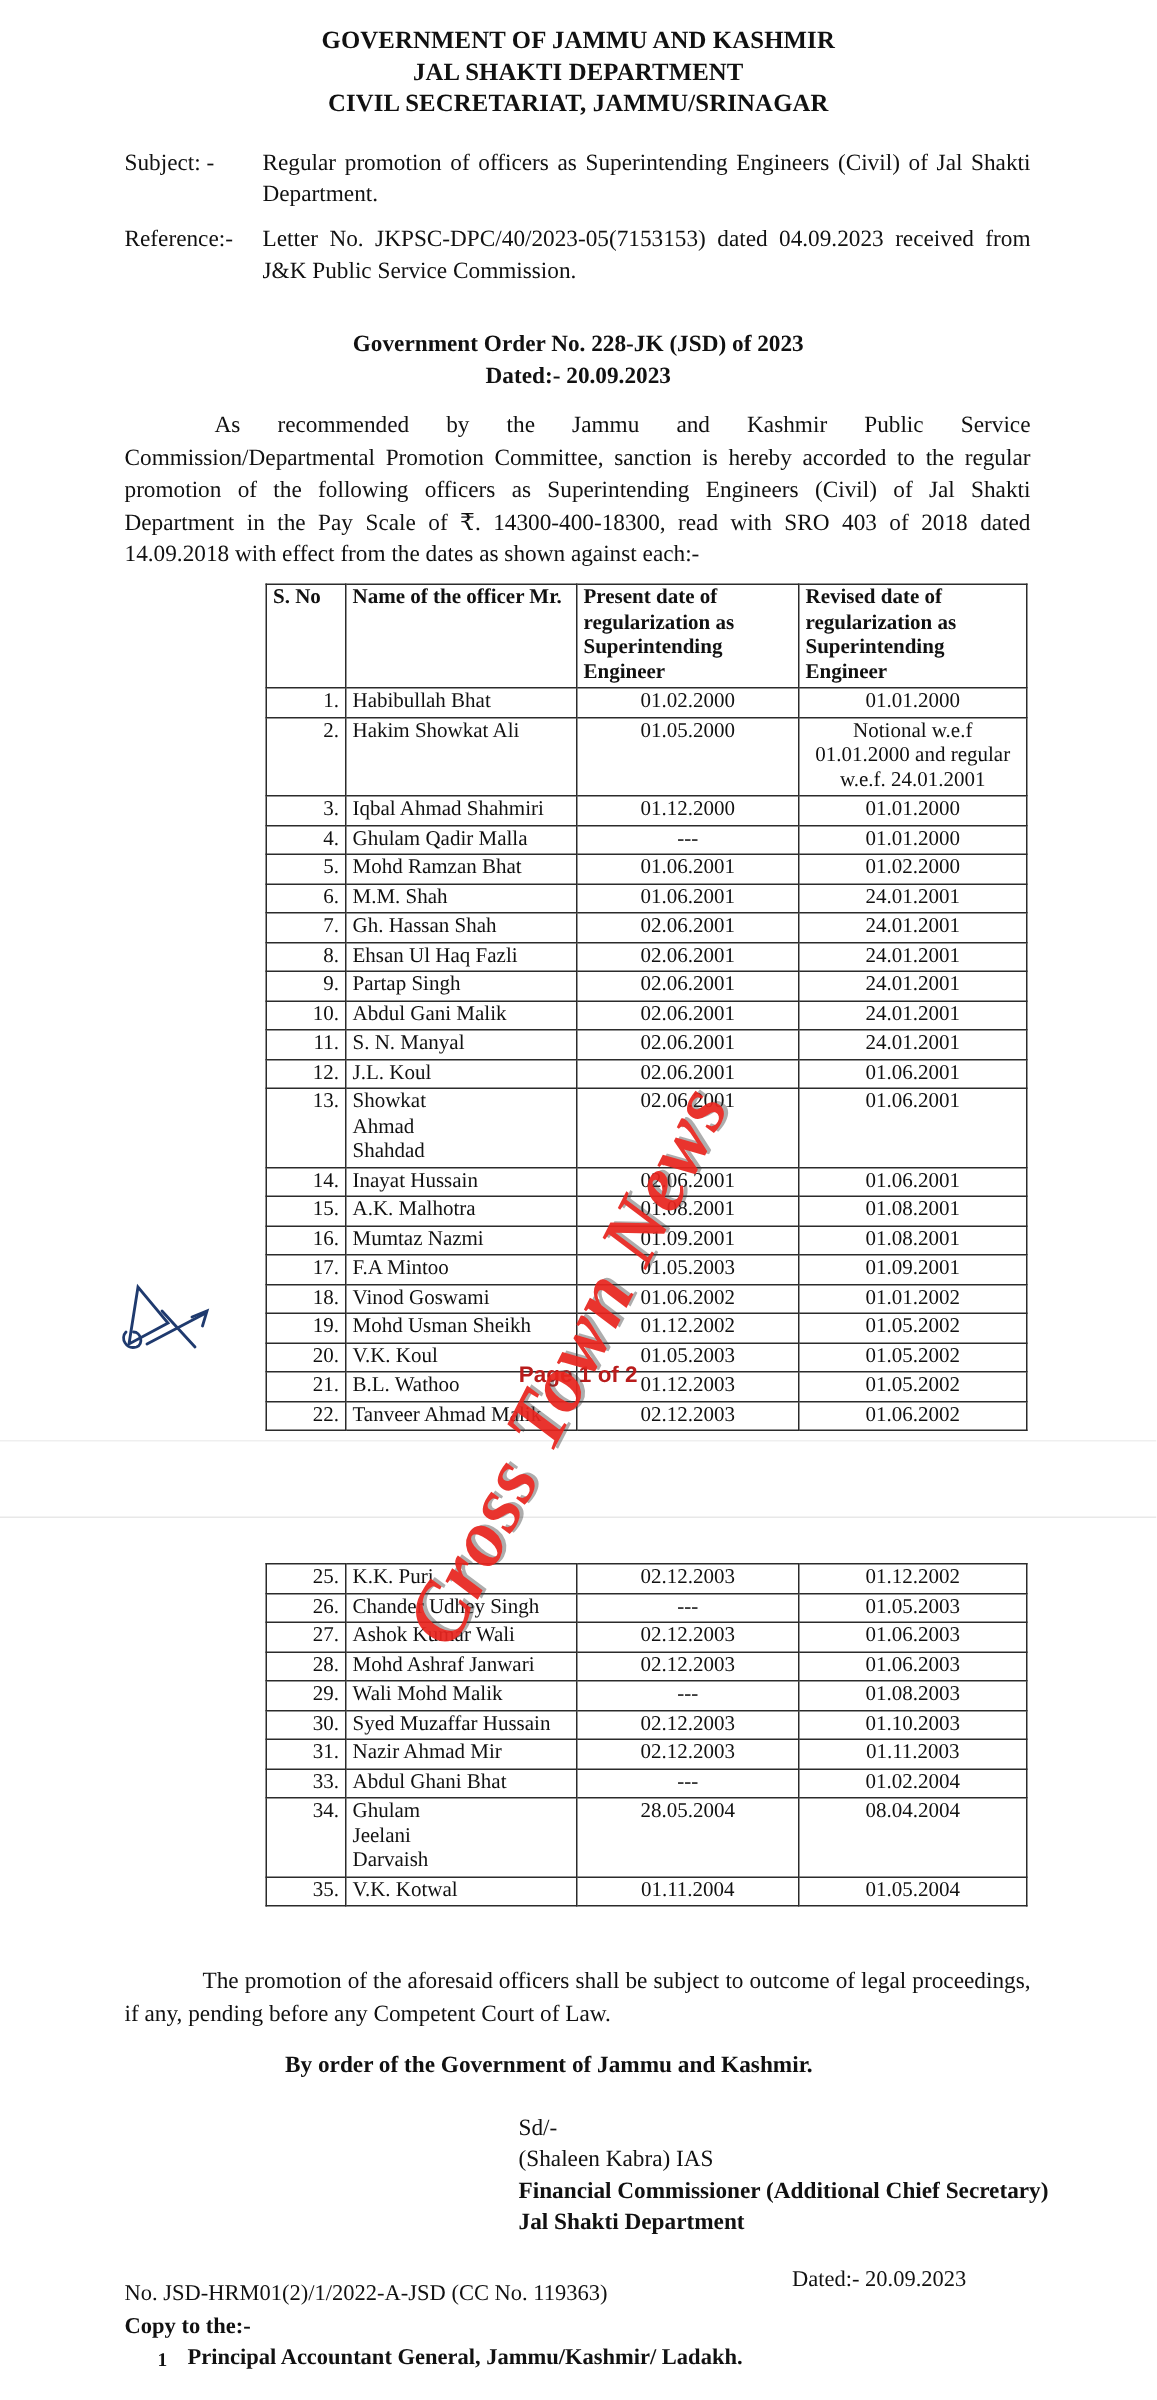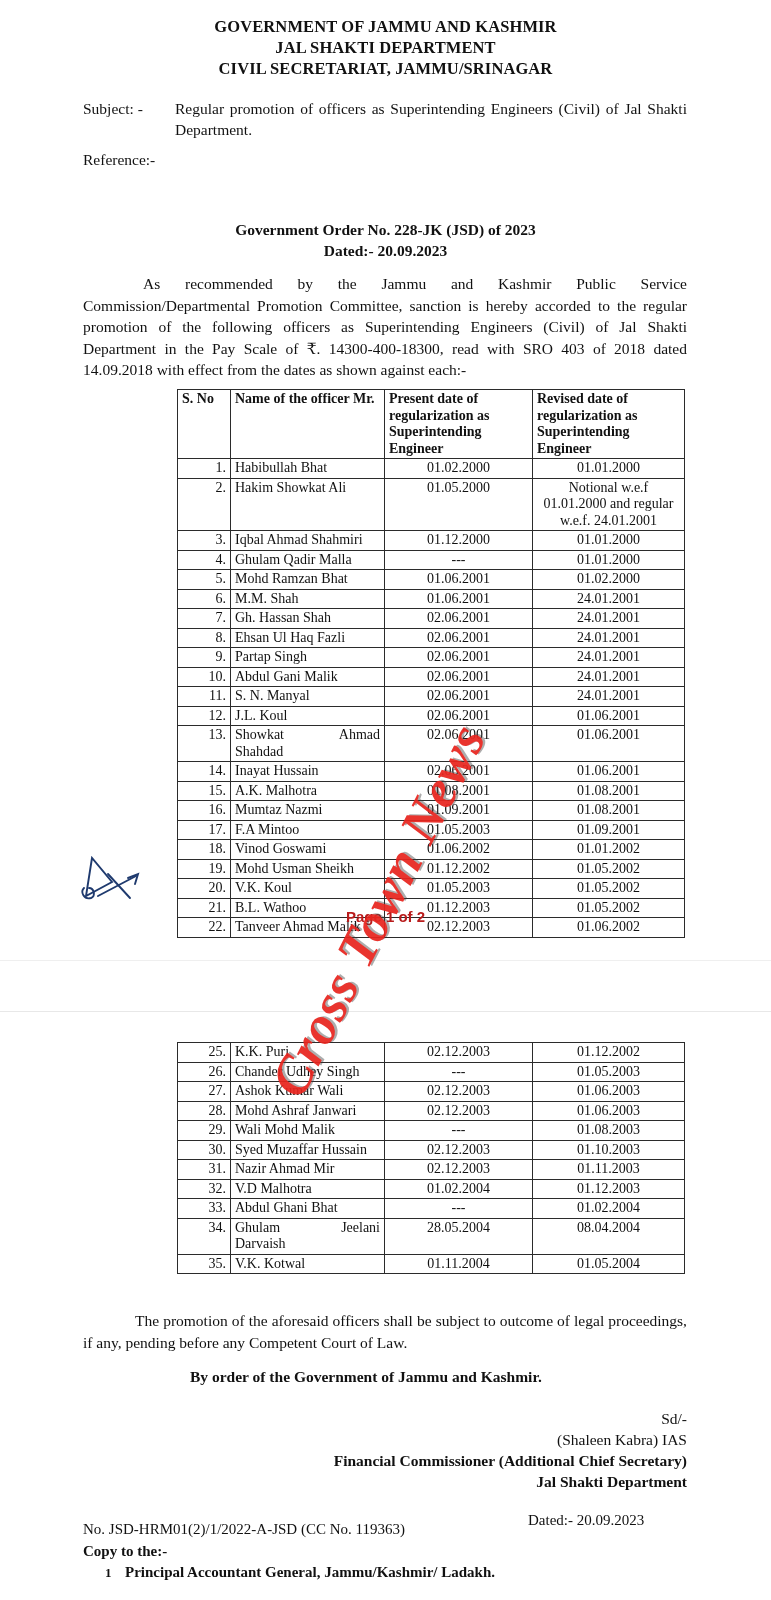--- a/index.html
+++ b/index.html
@@ -118,20 +118,21 @@
   th.c-sno, td.c-sno { width: 53px; text-align: right; padding-right: 7px; }
   th.c-sno { text-align: center; padding-right: 4px; }
   th.c-name, td.c-name { width: 154px; }
   th.c-pres, td.c-pres { width: 148px; text-align: center; }
   th.c-rev,  td.c-rev  { width: 152px; text-align: center; }
   th.c-pres, th.c-rev { text-align: justify; text-align-last: justify; }
   .hdr-pad { height: 86px; }
   td.c-name .spread {
     display: flex;
     justify-content: space-between;
+    flex-direction: column;
   }
 
   
   table.officers.cont td { height: 19px; }
 
   
   .page-num {
     position: absolute;
     left: 0; right: 0;
     text-align: center;
@@ -153,22 +154,22 @@
   }
   .closing .indent { display: inline-block; width: 52px; }
   .byorder {
     position: absolute;
     left: 190px;
     font-weight: bold;
     font-size: 15.5px;
   }
   .sign-block {
     position: absolute;
-    right: 84px;
-    text-align: right;
+    right: 72px;
+    text-align: left;
     font-size: 15.5px;
     line-height: 21px;
   }
   .sign-block .bold { font-weight: bold; }
 
   .footer-ref {
     position: absolute;
     left: 83px;
     font-size: 15px;
     line-height: 21px;
@@ -241,20 +242,21 @@
   <div class="field-block" style="top:98px;">
     <div class="field-row">
       <div class="field-label">Subject: -</div>
       <div class="field-body">Regular promotion of officers as Superintending Engineers (Civil) of Jal Shakti Department.</div>
     </div>
   </div>
 
   <div class="field-block" style="top:149px;">
     <div class="field-row">
       <div class="field-label">Reference:-</div>
+      <div class="field-body">Letter No. JKPSC-DPC/40/2023-05(7153153) dated 04.09.2023 received from J&amp;K Public Service Commission.</div>
     </div>
   </div>
 
   <div class="order-title" style="top:219px;">
     <div>Government Order No. 228-JK (JSD) of 2023</div>
     <div>Dated:- 20.09.2023</div>
   </div>
 
   <div class="para" style="top:273px;"><span class="indent"></span><span>As recommended by the Jammu and Kashmir Public Service Commission/Departmental Promotion Committee, sanction is hereby accorded to the regular promotion of the following officers as Superintending Engineers (Civil) of Jal Shakti Department in the Pay Scale of ₹. 14300-400-18300, read with SRO 403 of 2018 dated 14.09.2018 with effect from the dates as shown against each:-</span></div>
 
@@ -454,26 +456,20 @@
             <td class="c-pres">02.12.2003</td>
             <td class="c-rev">01.10.2003</td>
           </tr>
           <tr>
             <td class="c-sno">31.</td>
             <td class="c-name">Nazir Ahmad Mir</td>
             <td class="c-pres">02.12.2003</td>
             <td class="c-rev">01.11.2003</td>
           </tr>
           <tr>
-            <td class="c-sno">32.</td>
-            <td class="c-name">V.D Malhotra</td>
-            <td class="c-pres">01.02.2004</td>
-            <td class="c-rev">01.12.2003</td>
-          </tr>
-          <tr>
             <td class="c-sno">33.</td>
             <td class="c-name">Abdul Ghani Bhat</td>
             <td class="c-pres">---</td>
             <td class="c-rev">01.02.2004</td>
           </tr>
           <tr>
             <td class="c-sno">34.</td>
             <td class="c-name">
               <div class="spread">
                 <span>Ghulam</span>

